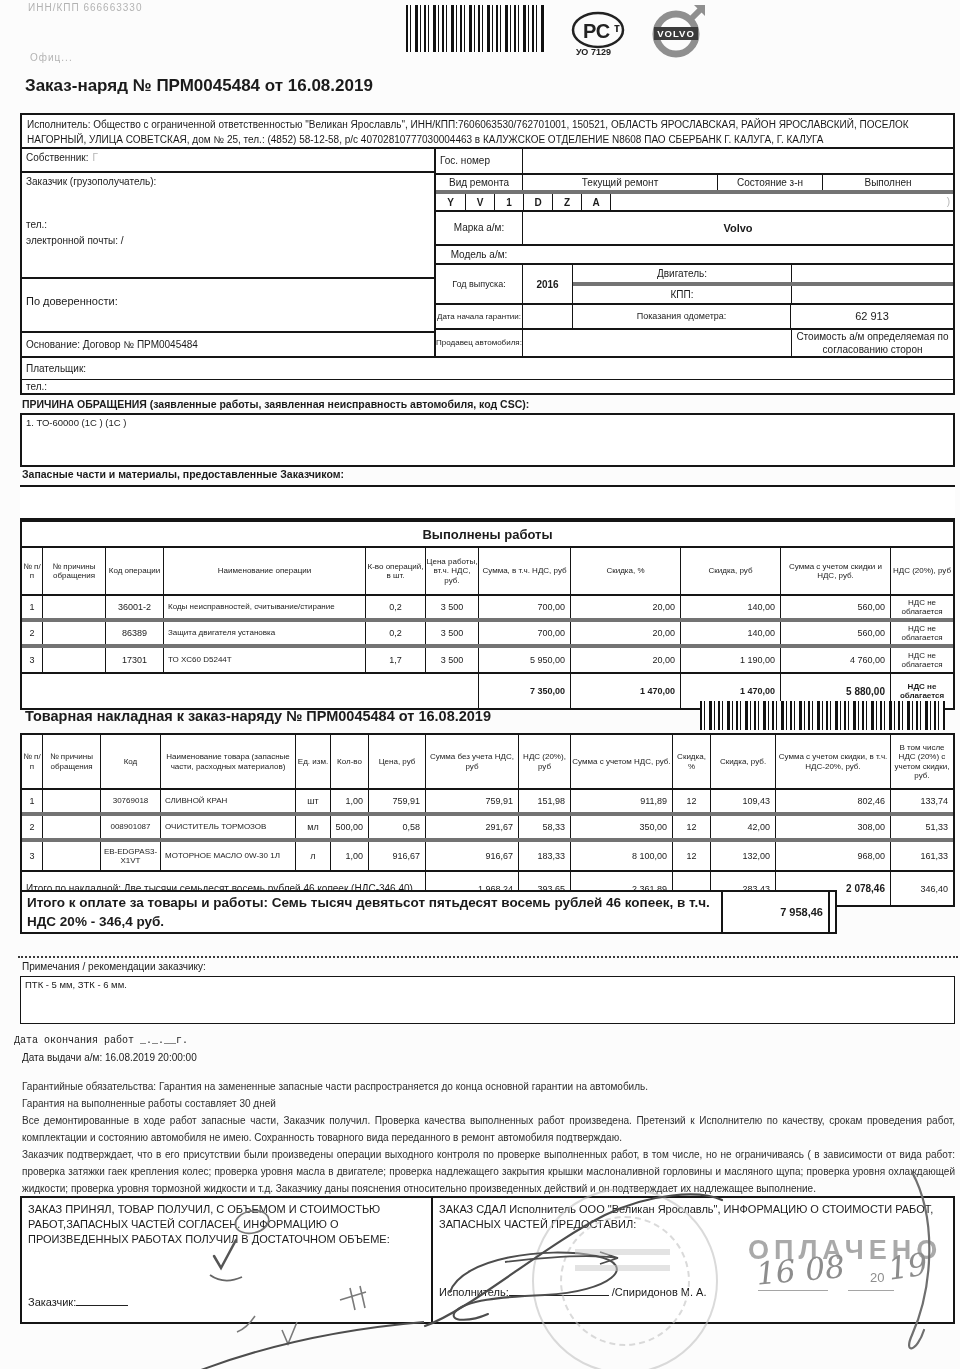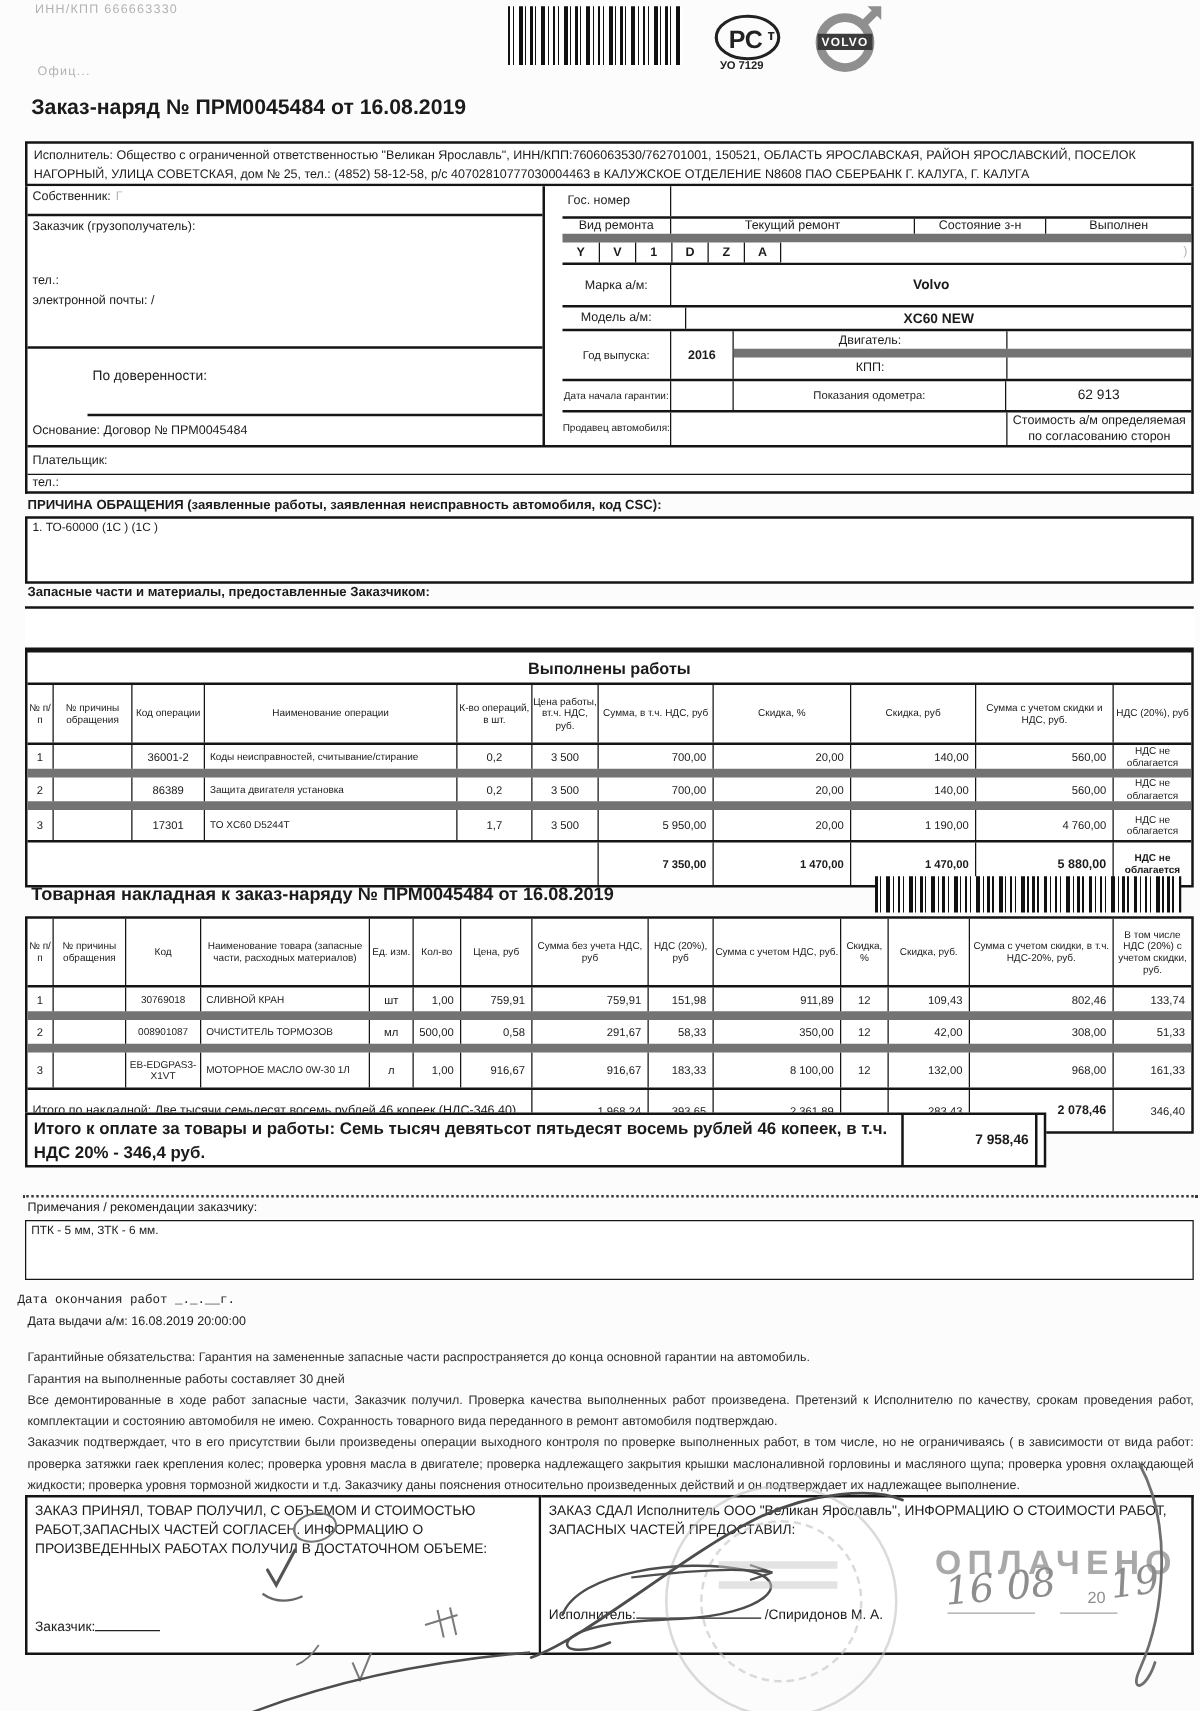--- a/index.html
+++ b/index.html
@@ -9,21 +9,21 @@
   
   .artifact{color:#9a9a9a;filter:blur(.6px);opacity:.75;font-size:10px;letter-spacing:1px;}
   .barcode{background:repeating-linear-gradient(90deg,#111 0 2px,#fff 2px 4px,#111 4px 5px,#fff 5px 9px,#111 9px 12px,#fff 12px 14px,#111 14px 15px,#fff 15px 18px);}
   .doc-title{font-size:17px;font-weight:bold;}
   
   .box{border:2px solid #151515;box-sizing:border-box;background:#fff;}
   .row{display:flex;box-sizing:border-box;}
   .cell{box-sizing:border-box;border-left:1px solid #151515;display:flex;align-items:center;
         justify-content:center;text-align:center;overflow:hidden;}
   .cell.first{border-left:none;}
-  .bb{border-bottom:7px solid #737373;justify-content:space-between;}
+  .bb{border-bottom:4px solid #737373;justify-content:space-between;}
   .bb2{border-bottom:2px solid #151515;}
   .lft{justify-content:flex-start;text-align:left;padding-left:4px;}
   .rgt{justify-content:flex-end;text-align:right;padding-right:5px;}
   .b{font-weight:bold;}
   .small{font-size:8px;line-height:9.5px;}
   .f9{font-size:9px;}
   .f10{font-size:10px;}
   .f11{font-size:11px;}
   
   .wlab{width:86px;}
@@ -81,29 +81,29 @@
       <div style="width:412px;display:flex;flex-direction:column;">
         <div class="row bb2 f10" style="height:28px;align-items:flex-start;padding:3px 4px;">
           <span>Собственник:</span>
           <span class="artifact" style="margin-left:4px;">Г</span>
         </div>
         <div class="bb2 f10" style="height:122px;padding:3px 4px;display:flex;flex-direction:column;">
           <span>Заказчик (грузополучатель):</span>
           <span style="margin-top:32px;">тел.:</span>
           <span style="margin-top:5px;">электронной почты: /</span>
         </div>
-        <div class="bb2 f11" style="height:25px;padding:16px 4px;margin-left:48px;">
+        <div class="bb2 f11" style="height:25px;padding:16px 4px;">
           <span>По доверенности:</span>
         </div>
         <div class="f10" style="flex:1;padding:6px 4px;">
           <span>Основание: Договор № ПРМ0045484</span>
         </div>
       </div>
 
-      <div style="flex:1;display:flex;flex-direction:column;border-left:2px solid #151515;padding-left:14px;">
+      <div style="flex:1;display:flex;flex-direction:column;border-left:2px solid #151515;">
         <div class="row bb2" style="height:28px;">
           <div class="cell first lft f10 wlab">Гос. номер</div>
           <div class="cell" style="flex:1;"></div>
         </div>
         <div class="row bb" style="height:20px;">
           <div class="cell first f10 wlab">Вид ремонта</div>
           <div class="cell f10" style="width:195px;">Текущий ремонт</div>
           <div class="cell f10" style="width:105px;">Состояние з-н</div>
           <div class="cell f10" style="flex:1;">Выполнен</div>
         </div>
@@ -117,21 +117,20 @@
           <div style="flex:1;border-left:1px solid #151515;border-bottom:none;background:#fff;position:relative;">
             <span class="artifact" style="position:absolute;right:2px;top:2px;">)</span>
           </div>
         </div>
         <div class="row bb2" style="height:36px;">
           <div class="cell first f10 wlab">Марка а/м:</div>
           <div class="cell f11 b" style="flex:1;">Volvo</div>
         </div>
         <div class="row bb2" style="height:21px;gap:12px;">
           <div class="cell first f10 wlab">Модель а/м:</div>
-          <div class="cell f11 b" style="flex:1;">XC60 NEW</div>
         </div>
         <div class="row bb2" style="height:43px;">
           <div class="cell first f9 wlab">Год выпуска:</div>
           <div class="cell f10 b" style="width:50px;">2016</div>
           <div style="flex:1;display:flex;flex-direction:column;border-left:1px solid #151515;">
             <div class="row bb" style="height:21px;">
               <div class="cell first f10" style="width:218px;border-left:none;">Двигатель:</div>
               <div class="cell" style="flex:1;"></div>
             </div>
             <div class="row" style="flex:1;">

